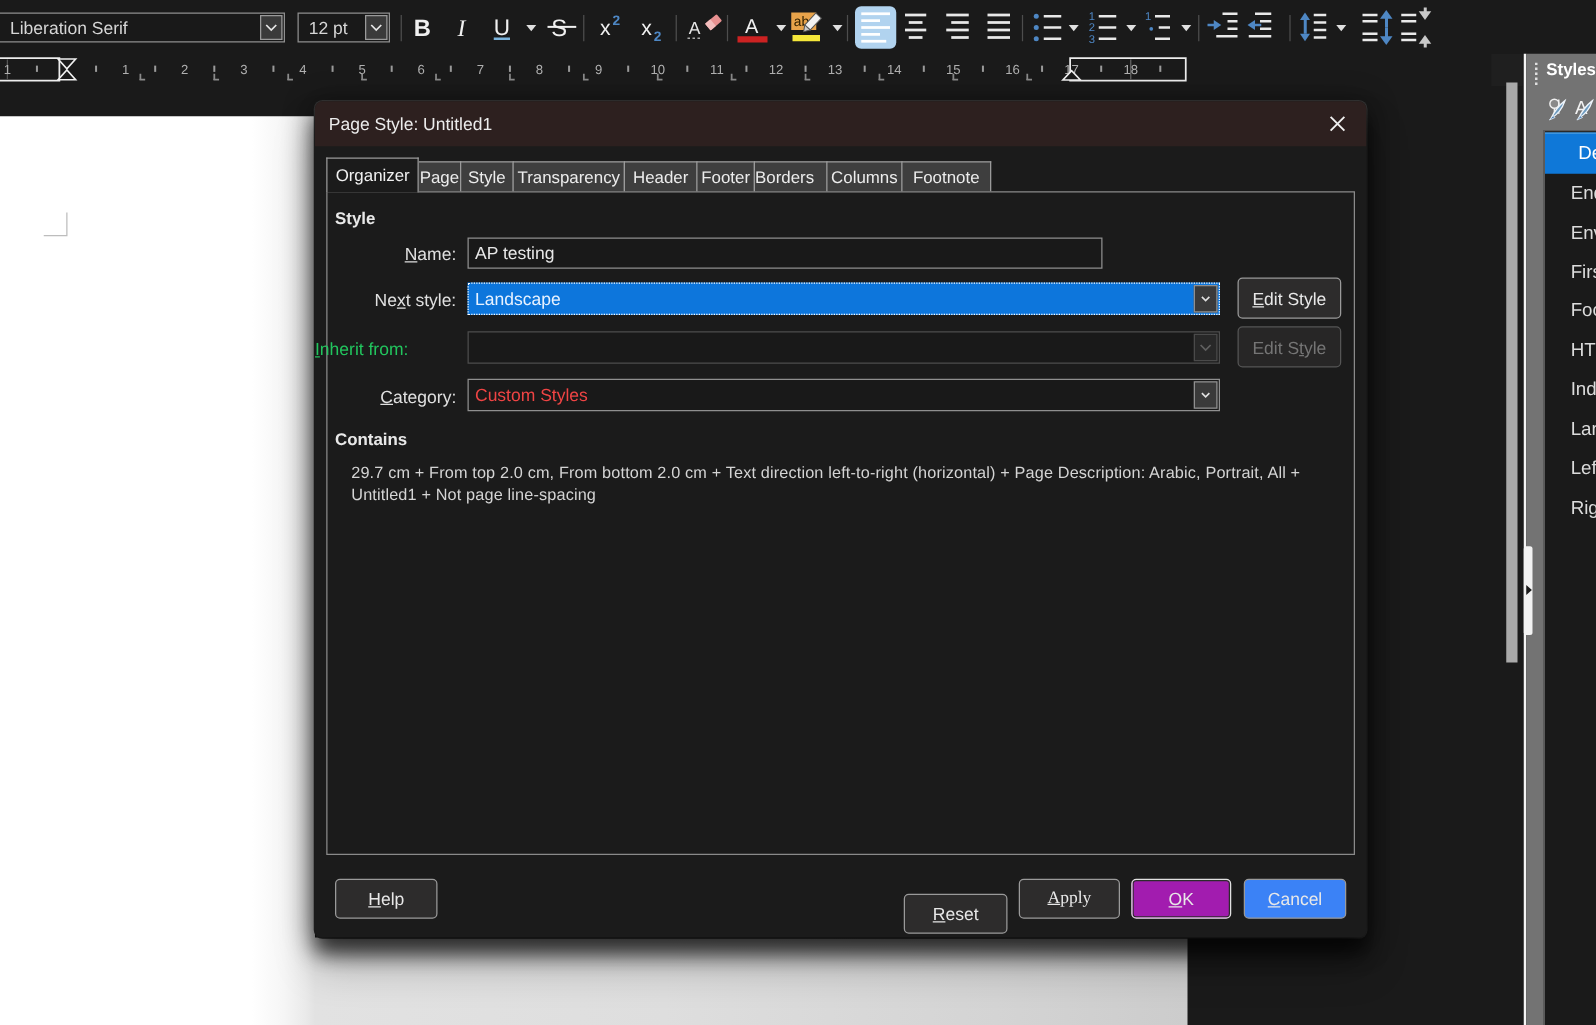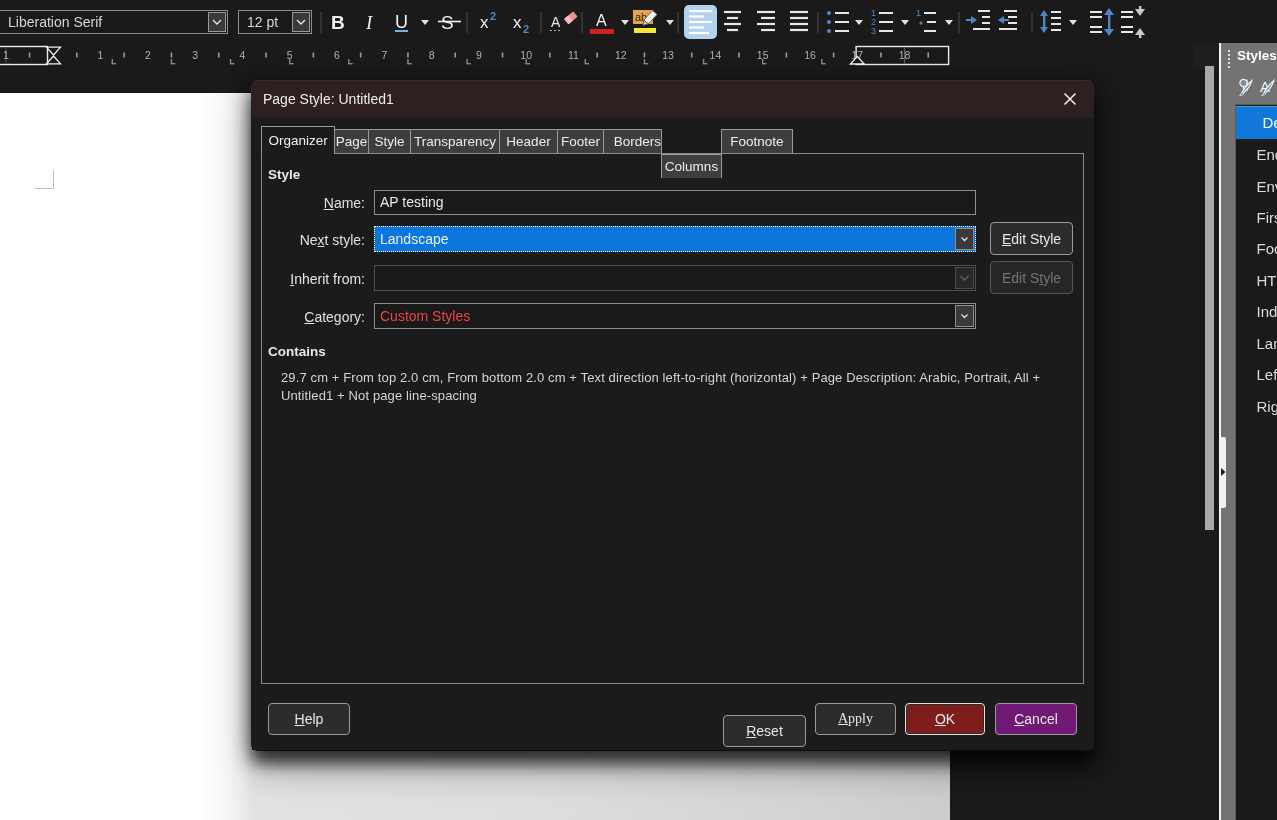--- a/index.html
+++ b/index.html
@@ -347,50 +347,50 @@
           <path d="M1.5 1.5 L12.5 12.5 M12.5 1.5 L1.5 12.5" stroke="#f0f0f0" stroke-width="1.5"></path>
         </svg>
     </div>
 
     <div class="abs" id="tabs" style="left:0;top:45px;width:841px;height:27px;font-size:13.5px;color:#ececec;">
         <div class="abs" style="left:82px;top:3px;width:35px;height:24px;background:#3e3e3e;border:1px solid #9a9a9a;border-bottom:none;text-align:center;line-height:23px;overflow:hidden;">Page</div>
         <div class="abs" style="left:116px;top:3px;width:43px;height:24px;background:#3e3e3e;border:1px solid #9a9a9a;border-bottom:none;text-align:center;line-height:23px;overflow:hidden;">Style</div>
         <div class="abs" style="left:158px;top:3px;width:90px;height:24px;background:#3e3e3e;border:1px solid #9a9a9a;border-bottom:none;text-align:center;line-height:23px;overflow:hidden;">Transparency</div>
         <div class="abs" style="left:247px;top:3px;width:59px;height:24px;background:#3e3e3e;border:1px solid #9a9a9a;border-bottom:none;text-align:center;line-height:23px;overflow:hidden;">Header</div>
         <div class="abs" style="left:305px;top:3px;width:47px;height:24px;background:#3e3e3e;border:1px solid #9a9a9a;border-bottom:none;text-align:center;line-height:23px;overflow:hidden;">Footer</div>
-        <div class="abs" style="left:351px;top:3px;width:59px;height:24px;background:#3e3e3e;border:1px solid #9a9a9a;border-bottom:none;text-align:right;line-height:23px;overflow:hidden;">Borders</div>
-        <div class="abs" style="left:409px;top:3px;width:61px;height:24px;background:#3e3e3e;border:1px solid #9a9a9a;border-bottom:none;text-align:center;line-height:23px;overflow:hidden;margin-top:25px;">Columns</div>
+        <div class="abs" style="left:351px;top:3px;width:59px;height:24px;background:#3e3e3e;border:1px solid #9a9a9a;border-bottom:none;text-align:left;line-height:23px;overflow:hidden;">Borders</div>
+        <div class="abs" style="left:409px;top:3px;width:61px;height:24px;background:#3e3e3e;border:1px solid #9a9a9a;border-bottom:none;text-align:center;line-height:23px;overflow:hidden;">Columns</div>
         <div class="abs" style="left:469px;top:3px;width:72px;height:24px;background:#3e3e3e;border:1px solid #9a9a9a;border-bottom:none;text-align:center;line-height:23px;overflow:hidden;">Footnote</div>
       </div>
 
     <div class="abs" style="left:8.5px;top:71.5px;width:823px;height:531px;border:1px solid #8a8a8a;"></div>
 
     <div class="abs" style="left:8.5px;top:45px;width:74px;height:27.5px;background:#1b1b1b;border:1px solid #9a9a9a;border-bottom:none;">
       <span class="abs" style="left:7px;top:6px;font-size:13.5px;color:#f0f0f0;">Organizer</span>
     </div>
 
     <span class="abs" style="left:16px;top:86px;font-size:13.5px;font-weight:bold;color:#e8e8e8;">Style</span>
 
     <span class="abs" style="left:0;top:114px;width:113px;text-align:right;font-size:14px;color:#e0e0e0;"><u>N</u>ame:</span>
-    <div class="abs" style="left:122px;top:109px;width:602px;height:25px;border:1px solid #8f8f8f;background:#191919;">
+    <div class="abs" style="left:122px;top:109px;width:508px;height:25px;border:1px solid #8f8f8f;background:#191919;">
       <span class="abs" style="left:5px;top:3px;font-size:14px;color:#e8e8e8;">AP testing</span>
     </div>
 
     <span class="abs" style="left:0;top:151px;width:113px;text-align:right;font-size:14px;color:#e0e0e0;">Ne<u>x</u>t style:</span>
     <div class="abs" style="left:122px;top:145px;width:602px;height:26px;border:1px dotted #ffffff;background:#0d76dc;">
       <span class="abs" style="left:5px;top:4px;font-size:14px;color:#e8f2ff;">Landscape</span>
       <div class="abs" style="right:1px;top:1px;width:19px;height:22px;background:#3a3a3a;border:1px solid #8f8f8f;">
         <svg width="17" height="20" style="position:absolute;left:0;top:0;">
             <path d="M5.5 8.5 L8.5 11.5 L11.5 8.5" stroke="#e0e0e0" stroke-width="1.3" fill="none"></path>
           </svg>
       </div>
     </div>
     <button class="abs" style="left:738px;top:141px;width:83px;height:33px;background:#2d2c2c;border:1px solid #9a9a9a;border-radius:4px;font-size:14px;color:#e8e8e8;font-family:'Liberation Sans',sans-serif;"><u>E</u>dit Style</button>
 
-    <span class="abs" style="left:0;top:190px;width:113px;text-align:right;font-size:14px;color:#e5e5e5;"><u>I</u>nherit from:</span>
+    <span class="abs" style="left:0;top:190px;width:113px;text-align:left;font-size:14px;color:#22c55e;"><u>I</u>nherit from:</span>
     <div class="abs" style="left:122px;top:184px;width:602px;height:26px;border:1px solid #4d4d4d;background:#191919;">
       <div class="abs" style="right:1px;top:1px;width:19px;height:22px;background:#282828;border:1px solid #4a4a4a;">
         <svg width="17" height="20" style="position:absolute;left:0;top:0;">
             <path d="M4.5 8 L8.5 12 L12.5 8" stroke="#5f5f5f" stroke-width="1.4" fill="none"></path>
           </svg>
       </div>
     </div>
     <button class="abs" style="left:738px;top:180px;width:83px;height:33px;background:#272626;border:1px solid #555555;border-radius:4px;font-size:14px;color:#757575;font-family:'Liberation Sans',sans-serif;">Edit S<u>t</u>yle</button>
 
     <span class="abs" style="left:0;top:228px;width:113px;text-align:right;font-size:14px;color:#e0e0e0;"><u>C</u>ategory:</span>
@@ -402,17 +402,17 @@
           </svg>
       </div>
     </div>
 
     <span class="abs" style="left:16px;top:263px;font-size:13.5px;font-weight:bold;color:#e8e8e8;">Contains</span>
     <div class="abs" style="left:29px;top:288px;width:790px;font-size:13px;letter-spacing:0.12px;line-height:18px;color:#d4d4d4;">29.7 cm + From top 2.0 cm, From bottom 2.0 cm + Text direction left-to-right (horizontal) + Page Description: Arabic, Portrait, All +<br>Untitled1 + Not page line-spacing</div>
 
     <button class="abs" style="left:16px;top:622px;width:82px;height:32px;background:#2d2c2c;border:1px solid #9a9a9a;border-radius:4px;font-size:14px;color:#e8e8e8;font-family:'Liberation Sans',sans-serif;"><u>H</u>elp</button>
     <button class="abs" style="left:471px;top:622px;width:83px;height:32px;background:#2d2c2c;border:1px solid #9a9a9a;border-radius:4px;font-size:14px;color:#e8e8e8;font-family:'Liberation Sans',sans-serif;margin-top:12px;"><u>R</u>eset</button>
     <button class="abs" style="left:563px;top:622px;width:81px;height:32px;background:#2d2c2c;border:1px solid #9a9a9a;border-radius:4px;font-size:14px;color:#e8e8e8;font-family:Liberation Serif, serif;"><u>A</u>pply</button>
-    <button class="abs" style="left:653px;top:622px;width:80px;height:32px;background:#7f1d1d;border:1.5px solid #e0e0e0;border-radius:4px;font-size:14px;color:#e8e8e8;font-family:'Liberation Sans',sans-serif;box-shadow:0 0 0 1px #2d2c2c inset;"><u>O</u>K</button>
-    <button class="abs" style="left:743px;top:622px;width:82px;height:32px;background:#701a75;border:1px solid #9a9a9a;border-radius:4px;font-size:14px;color:#e8e8e8;font-family:'Liberation Sans',sans-serif;"><u>C</u>ancel</button>
+    <button class="abs" style="left:653px;top:622px;width:80px;height:32px;background:#a21caf;border:1.5px solid #e0e0e0;border-radius:4px;font-size:14px;color:#e8e8e8;font-family:'Liberation Sans',sans-serif;box-shadow:0 0 0 1px #2d2c2c inset;"><u>O</u>K</button>
+    <button class="abs" style="left:743px;top:622px;width:82px;height:32px;background:#3b82f6;border:1px solid #9a9a9a;border-radius:4px;font-size:14px;color:#e8e8e8;font-family:'Liberation Sans',sans-serif;"><u>C</u>ancel</button>
   </div>
 
 </div>
 
 </body></html>

